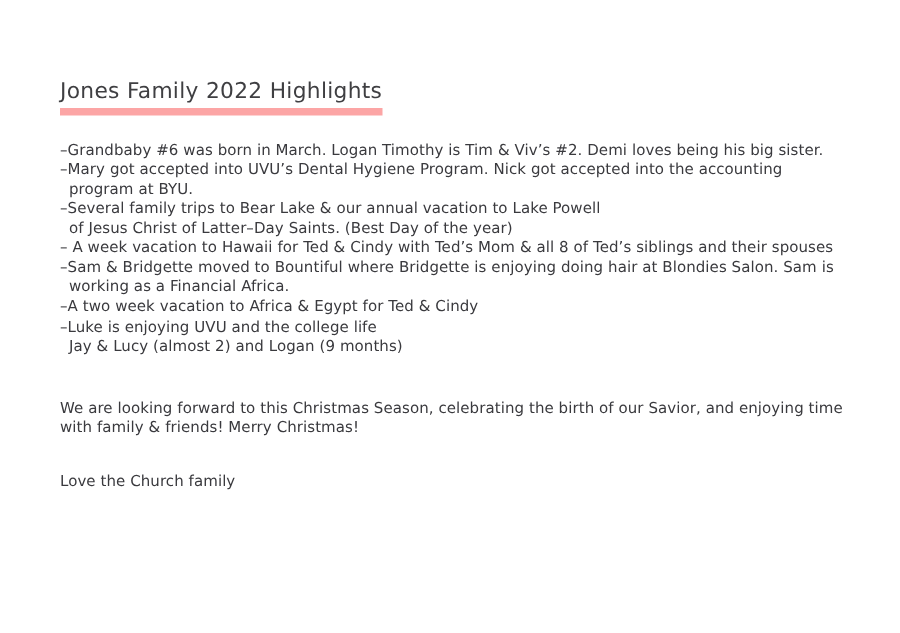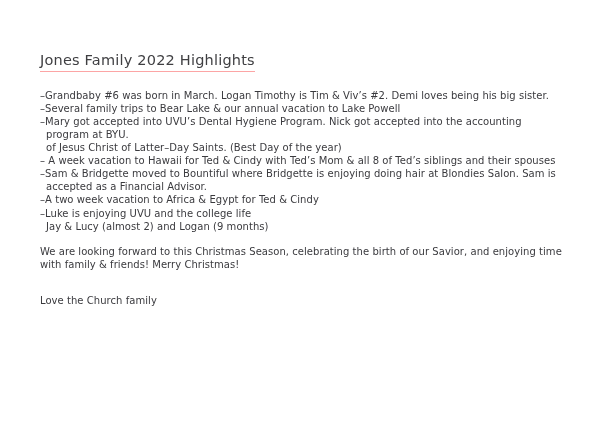--- a/index.html
+++ b/index.html
@@ -23,21 +23,21 @@
     padding: 52px 20px 0 40px;
   }
   .doc-title {
     font-family: "DejaVu Sans", sans-serif;
     font-size: 14.5px;
     font-weight: 400;
     color: #3f3f42;
     letter-spacing: 0.2px;
     margin: 0 0 17px 0;
     display: inline-block;
-    border-bottom: 1px solid #fca5a5;
+    border-bottom: 5px solid #fca5a5;
     padding-bottom: 2px;
     line-height: 1.15;
     white-space: nowrap;
   }
   .title-row {
     display: block;
     line-height: 1;
   }
   .body-block {
     font-size: 10px;
@@ -46,21 +46,21 @@
     letter-spacing: 0.05px;
   }
   .entry {
     white-space: nowrap;
   }
   .entry-cont {
     white-space: nowrap;
     padding-left: 6px;
   }
   .para {
-    margin-top: 12px;
+    margin-top: 28px;
   }
   .para-line {
     white-space: nowrap;
   }
   .signoff {
     margin-top: 23px;
     white-space: nowrap;
   }
 </style>
 </head>
@@ -72,39 +72,39 @@
     <h1 class="doc-title">Jones Family 2022 Highlights</h1>
   </div>
 
   <div class="body-block">
 
     <div>
       <div class="entry">–Grandbaby #6 was born in March. Logan Timothy is Tim &amp; Viv’s #2.  Demi loves being his big sister.</div>
     </div>
 
     <div>
-      <div class="entry">–Several family trips to Bear Lake &amp; our annual vacation to Lake Powell</div>
+      <div class="entry">–Mary got accepted into UVU’s Dental Hygiene Program. Nick got accepted into the accounting</div>
+      <div class="entry-cont">program at BYU.</div>
     </div>
 
     <div>
-      <div class="entry">–Mary got accepted into UVU’s Dental Hygiene Program. Nick got accepted into the accounting</div>
-      <div class="entry-cont">program at BYU.</div>
+      <div class="entry">–Several family trips to Bear Lake &amp; our annual vacation to Lake Powell</div>
     </div>
 
     <div>
       <div class="entry-cont">of Jesus Christ of Latter–Day Saints. (Best Day of the year)</div>
     </div>
 
     <div>
       <div class="entry">– A week vacation to Hawaii for Ted &amp; Cindy with Ted’s Mom &amp; all 8 of Ted’s siblings and their spouses</div>
     </div>
 
     <div>
       <div class="entry">–Sam &amp; Bridgette moved to Bountiful where Bridgette is enjoying doing hair at Blondies Salon. Sam is</div>
-      <div class="entry-cont">accepted as a Financial Advisor.</div>
+      <div class="entry-cont">working as a Financial Africa.</div>
     </div>
 
 
     <div>
       <div class="entry">–A two week vacation to Africa &amp; Egypt for Ted &amp; Cindy</div>
     </div>
 
     <div>
       <div class="entry">–Luke is enjoying UVU and the college life</div>
     </div>

